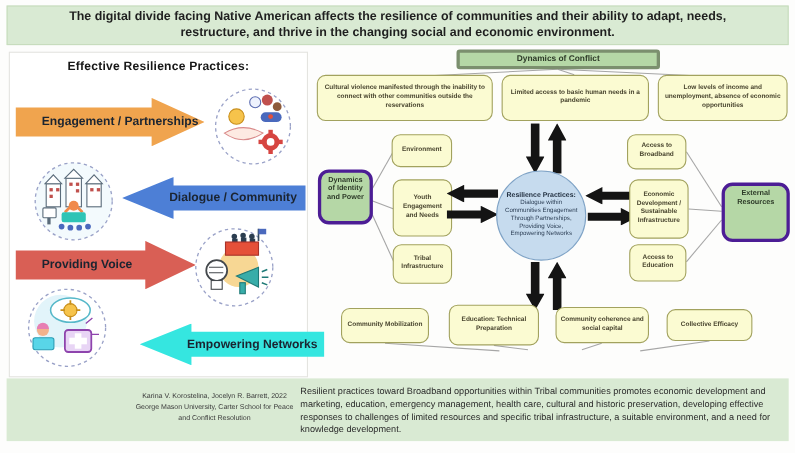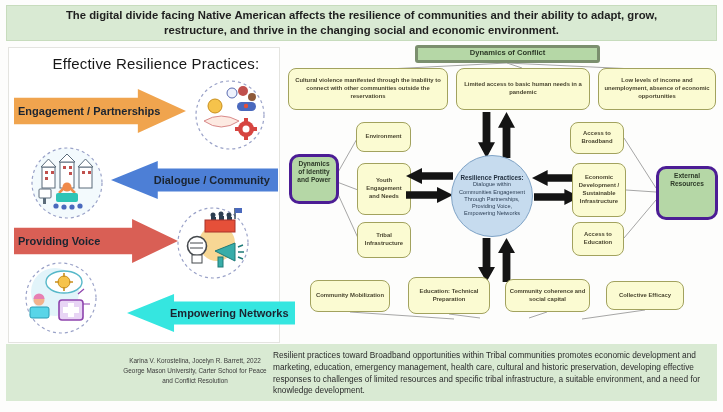--- a/index.html
+++ b/index.html
@@ -3,28 +3,28 @@
 <meta charset="utf-8">
 <style>
   html,body{margin:0;padding:0;background:#ffffff;}
   .page{position:relative;width:723px;height:412px;background:#fdfdfc;font-family:"Liberation Sans",sans-serif;overflow:hidden;}
 
   
   .banner{position:absolute;left:6px;top:5px;width:711px;height:36px;background:#d9ead3;border:1px solid #c7dcbd;box-sizing:border-box;display:flex;align-items:center;justify-content:center;text-align:center;font-size:11.3px;font-weight:600;color:#1f1f1f;line-height:1.32;padding:0 34px;}
 
   
   .left-panel{position:absolute;left:8px;top:47px;width:272px;height:296px;background:#ffffff;border:1px solid #e4e4e0;box-sizing:border-box;}
-  .lp-title{position:absolute;top:7px;left:12px;width:100%;text-align:center;font-size:15px;font-weight:normal;color:#171717;letter-spacing:.2px;}
+  .lp-title{position:absolute;top:7px;left:0;width:100%;text-align:center;font-size:11px;font-weight:bold;color:#171717;letter-spacing:.2px;}
 
   .block-arrow{position:absolute;display:flex;align-items:center;}
   .block-arrow .shape{position:absolute;inset:0;}
   .block-arrow .lbl{position:relative;z-index:2;font-weight:bold;font-size:11px;color:#1b2430;white-space:nowrap;}
   .ar-right .shape{clip-path:polygon(0 20%,72% 20%,72% 0,100% 50%,72% 100%,72% 80%,0 80%);}
   .ar-left  .shape{clip-path:polygon(100% 20%,28% 20%,28% 0,0 50%,28% 100%,28% 80%,100% 80%);}
-  .ar-right .lbl{padding-left:4px;}
+  .ar-right .lbl{padding-left:24px;}
   .ar-left  .lbl{padding-left:calc(28% - 4px);}
   .c-orange .shape{background:#f0a44e;}
   .c-blue   .shape{background:#4d7fd6;}
   .c-red    .shape{background:#d95f55;}
   .c-cyan   .shape{background:#35e6e0;}
 
   .icon{position:absolute;}
 
   
   .diagram{position:absolute;left:284px;top:42px;width:436px;height:300px;}
@@ -52,21 +52,21 @@
   .swoosh{position:absolute;left:38px;top:-2px;}
   .credit{position:absolute;left:114px;top:12px;width:150px;font-size:6.4px;line-height:1.55;text-align:center;color:#3b3b3b;}
   .descr{position:absolute;left:267px;top:6px;width:434px;font-size:8.3px;line-height:1.42;color:#2b2b2b;}
 </style>
 </head>
 <body>
 
 <div class="page">
 
   <div class="banner">
-    <span>The digital divide facing Native American affects the resilience of communities and their ability to adapt, grow, restructure, and thrive in the changing social and economic environment.</span>
+    <span>The digital divide facing Native American affects the resilience of communities and their ability to adapt, needs, restructure, and thrive in the changing social and economic environment.</span>
   </div>
 
   <div class="left-panel">
     <div class="lp-title">Effective Resilience Practices:</div>
 
     <div class="block-arrow ar-right c-orange" style="left:5px;top:41px;width:172px;height:44px;">
       <span class="shape"></span>
       <span class="lbl">Engagement / Partnerships</span>
     </div>
 

